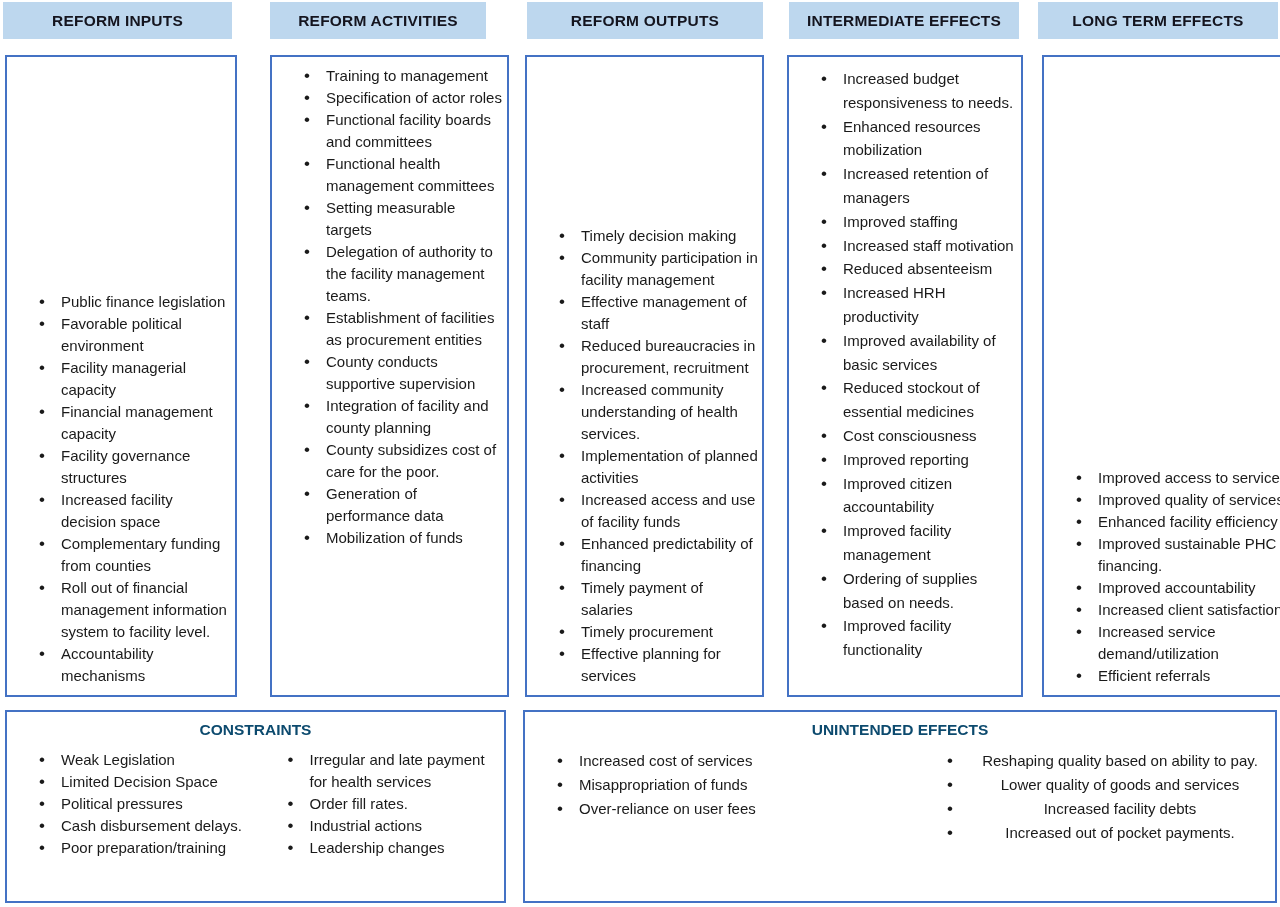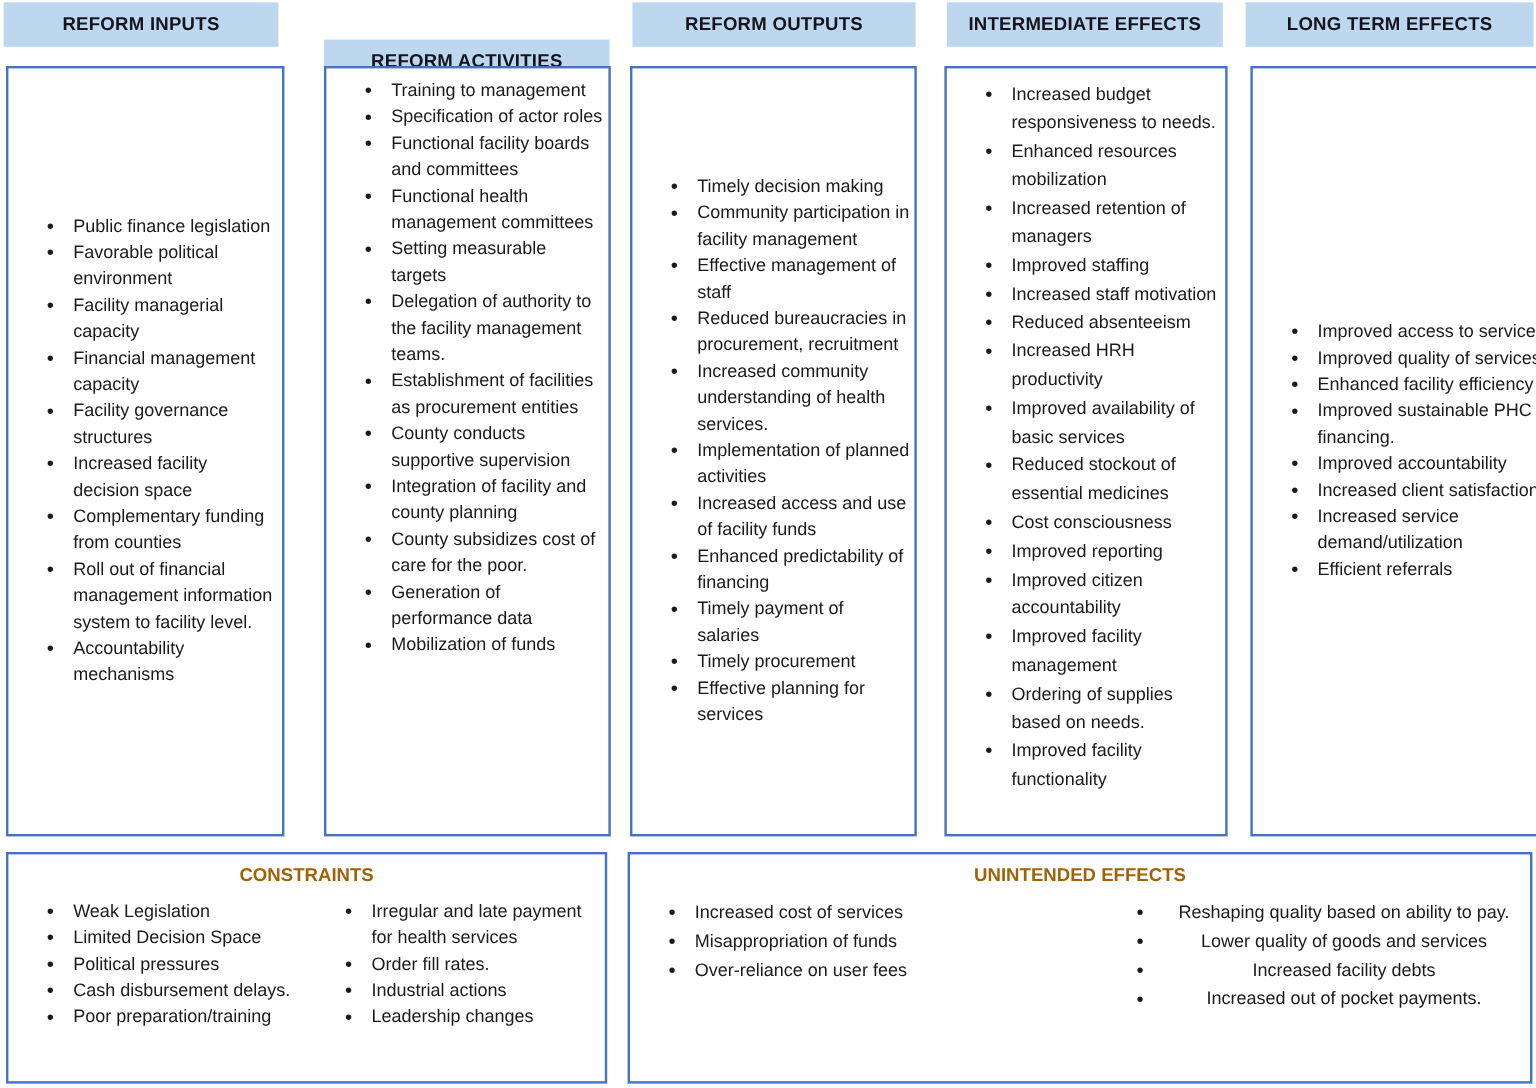--- a/index.html
+++ b/index.html
@@ -26,54 +26,54 @@
     display:flex;align-items:center;justify-content:center;
     font-weight:bold;font-size:15.5px;letter-spacing:.2px;
     color:#14141e;
   }
   
   .col-box{
     position:absolute;top:55px;height:642px;
     background:#ffffff;
     border:2px solid var(--box-border);
   }
-  .col-box.v-center{display:flex;align-items:center;}
+  .col-box.v-center{display:flex;align-items:flex-end;}
   .col-box.clip{overflow:hidden;}
   .col-box ul{
     list-style:none;
     width:100%;
     padding:8px 4px 8px 30px;
     font-size:15px;line-height:22px;
   }
   .col-box.clip ul{line-height:23.8px;padding-top:10px;}
   .col-box li{position:relative;padding-left:24px;}
   .col-box li::before{
     content:"\2022";
     position:absolute;left:2px;
     font-size:17px;
   }
   
   .h0{left:3px;width:229px;}   .b0{left:5px;width:232px;}
-  .h1{left:270px;width:238px;margin-top:31px;} .b1{left:270px;width:239px;}
+  .h1{left:270px;width:216px;} .b1{left:270px;width:239px;}
   .h2{left:527px;width:236px;text-align:center;} .b2{left:525px;width:239px;}
   .h3{left:789px;width:230px;} .b3{left:787px;width:236px;}
   .h4{left:1038px;width:240px;}.b4{left:1042px;width:272px;}
   
   .bottom-box{
     position:absolute;top:710px;height:193px;
     background:#ffffff;
     border:2px solid var(--box-border);
   }
   .bottom-box.constraints{left:5px;width:501px;}
   .bottom-box.unintended{left:523px;width:754px;}
   .bottom-title{
     text-align:center;
     font-weight:bold;font-size:15.5px;
     padding-top:9px;
-    color:#a16207;
+    color:#0c4a6e;
   }
   .bottom-cols{display:flex;margin-top:10px;}
   .bottom-cols ul{
     list-style:none;
     padding:0 4px 0 30px;
     font-size:15px;line-height:22px;
   }
   .bottom-cols li{position:relative;padding-left:24px;}
   .bottom-cols li::before{
     content:"\2022";

